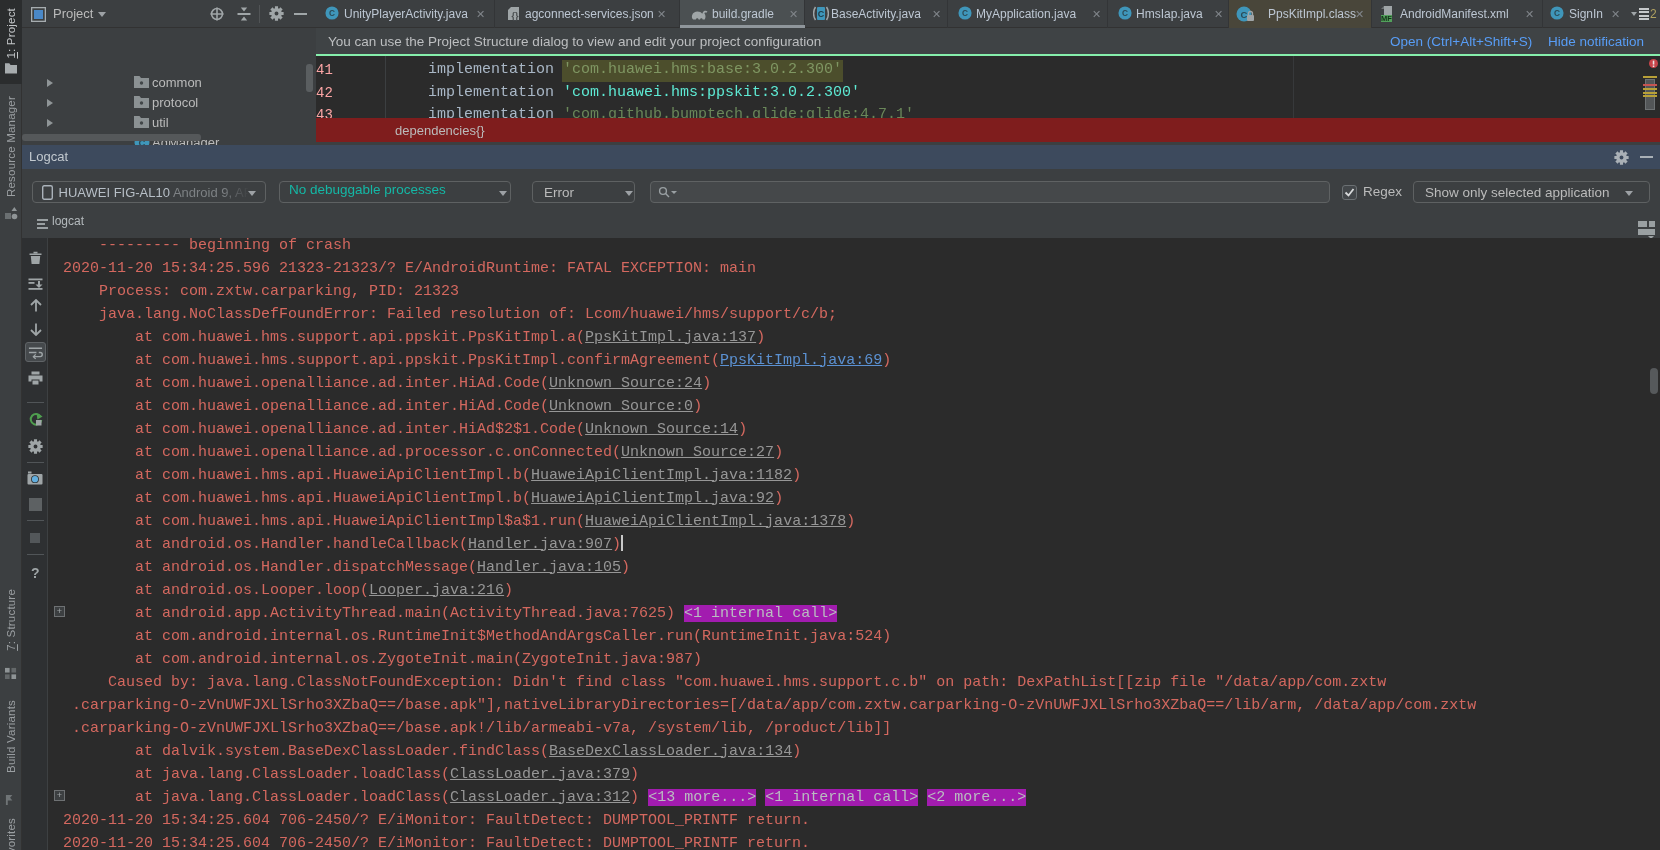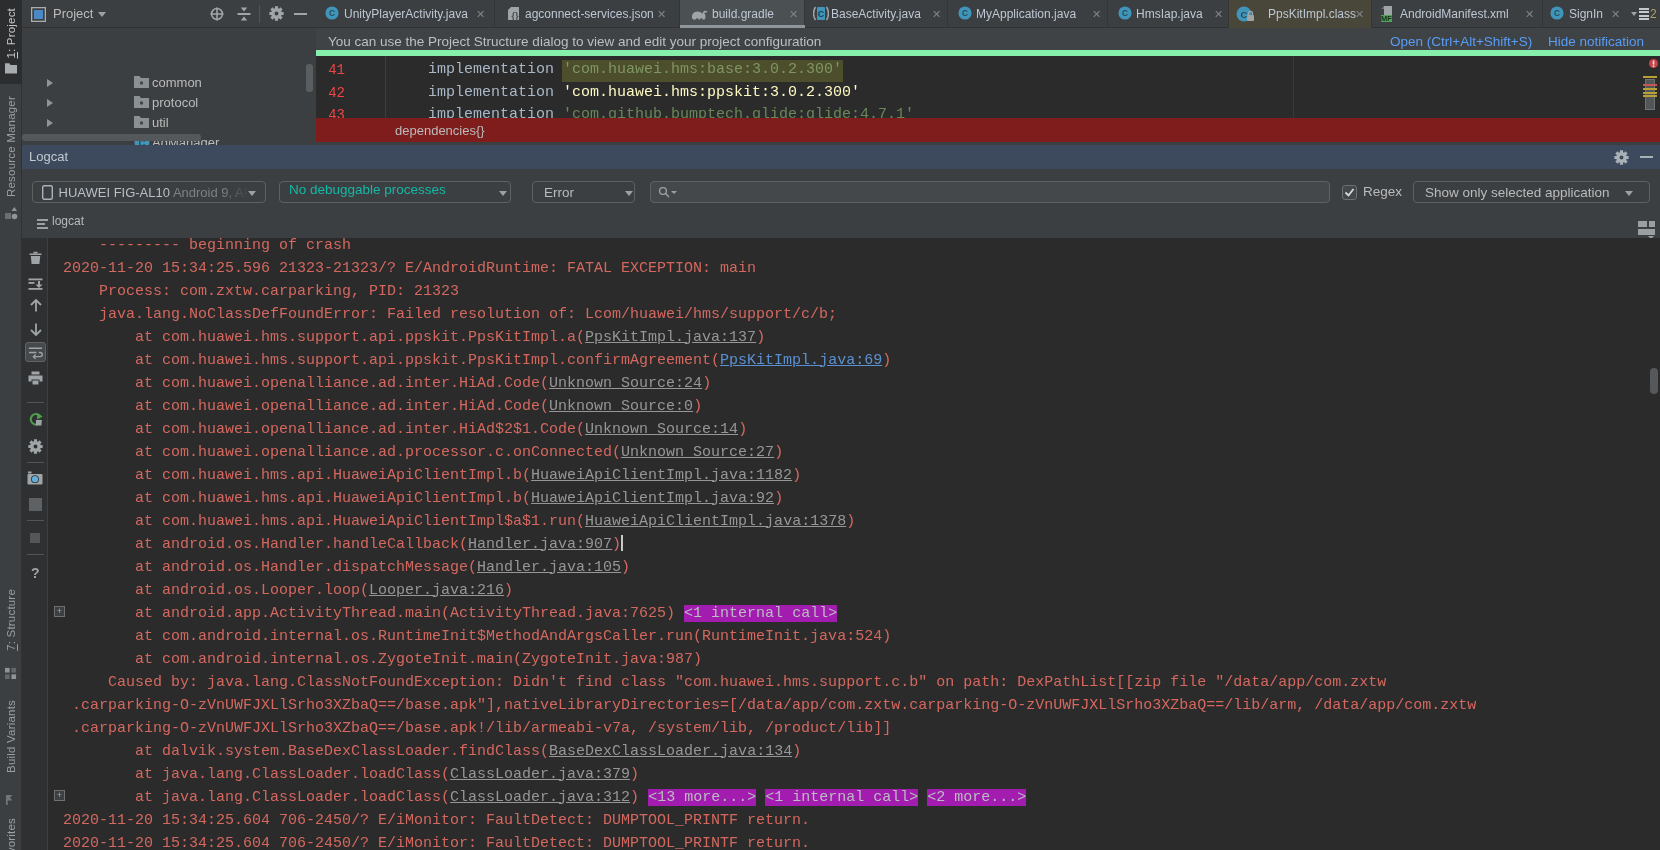--- a/index.html
+++ b/index.html
@@ -15,21 +15,21 @@
   .trow { position:absolute; left:0; height:20px; width:280px; color:#bbbbbb; font-size:13px;margin-top:43px; }
   .trow .lbl { position:absolute; left:130px; top:3px; }
   .tarrow { position:absolute; left:25px; top:7px; width:0; height:0; border-left:6px solid #8f9597; border-top:4px solid transparent; border-bottom:4px solid transparent; }
   
   #tabbar { left:316px; top:0; width:1344px; height:28px; background:#3c3f41; border-bottom:1px solid #323232; }
   .tab { position:absolute; top:0; height:28px; border-right:1px solid #333537; }
   .tab .tl { position:absolute; top:7px; font-size:12px; color:#bdc7d3; white-space:nowrap; }
   .tab .tx { position:absolute; top:8px; font-size:11px; color:#80858a; }
   .tabico { position:absolute; top:6px; }
   
-  #notif { left:316px; top:28px; width:1344px; height:28px; background:#3f4345; border-bottom:6px solid #86efac; color:#bdbfc1; font-size:13.5px; }
+  #notif { left:316px; top:28px; width:1344px; height:28px; background:#3f4345; border-bottom:2px solid #86efac; color:#bdbfc1; font-size:13.5px; }
   #notif a { color:#589df6; text-decoration:none; }
   
   #editor { left:316px; top:56px; width:1344px; height:62px; background:#2b2b2b; overflow:hidden; }
   #bcrumb { left:316px; top:118px; width:1344px; height:24px; background:#7f1d1d; color:#bbbbbb; font-size:13px;text-decoration:underline; }
   
   #lch { left:22px; top:145px; width:1638px; height:24px; background:#3d4a5d; color:#ccd2d8; font-size:13px; }
   #lctools { left:22px; top:169px; width:1638px; height:69px; background:#3c3f41; }
   .combo { position:absolute; top:12px; height:22px; border:1px solid #5e6162; border-radius:4px; }
   .cararrow { position:absolute; width:0; height:0; border-left:4.5px solid transparent; border-right:4.5px solid transparent; border-top:5px solid #9da1a5; top:9px; }
   #lccontent { left:22px; top:238px; width:1638px; height:612px; background:#2b2b2b; overflow:hidden; }
@@ -225,26 +225,26 @@
     <div style="height:2px; background:#c6c9cb;"></div>
   </div>
   <span class="abs" style="left:1334px; top:7px; font-size:12px; color:#b0a160;">2</span>
 </div>
 <div class="abs" id="notif">
   <span class="abs" style="left:12px; top:6px;">You can use the Project Structure dialog to view and edit your project configuration</span>
   <a class="abs" style="left:1074px; top:6px;">Open (Ctrl+Alt+Shift+S)</a>
   <a class="abs" style="left:1232px; top:6px;">Hide notification</a>
 </div>
 <div class="abs" id="editor">
-  <div class="abs mono" style="left:0; top:3px; width:29px; text-align:right; font-size:14px; line-height:22.5px; color:#ef4444;">41<br>42<br>43</div>
+  <div class="abs mono" style="left:0; top:3px; width:29px; font-size:14px; line-height:22.5px; color:#fca5a5;">41<br>42<br>43</div>
   <div class="abs" style="left:69px; top:0; width:1px; height:62px; background:#3c3f41;"></div>
   <div class="abs" style="left:977px; top:0; width:1px; height:62px; background:#37393b;"></div>
   <div class="abs" style="left:246px; top:4px; width:281px; height:22px; background:#4c4e2c;"></div>
   <pre class="abs mono" style="left:76px; top:3px; font-size:15px; line-height:22.5px; color:#a9b7c6;">    implementation <span style="color:#7f9662;">'com.huawei.hms:base:3.0.2.300'</span>
-    implementation <span style="color:#fef9c3;">'com.huawei.hms:ppskit:3.0.2.300'</span>
+    implementation <span style="color:#5eead4;">'com.huawei.hms:ppskit:3.0.2.300'</span>
     implementation <span style="color:#6a8759;margin-top:40px;">'com.github.bumptech.glide:glide:4.7.1'</span></pre>
   <div class="abs" style="left:1326px; top:0; width:18px; height:62px; background:#2b2b2b;">
     <svg class="abs" style="left:7px; top:3px;" width="9" height="9" viewBox="0 0 11 11">
         <circle cx="5.5" cy="5.5" r="5.5" fill="#c7444a"></circle>
         <rect x="4.6" y="2" width="1.9" height="4.8" fill="#e8e6e6"></rect>
         <rect x="4.6" y="7.9" width="1.9" height="1.9" fill="#e8e6e6"></rect>
       </svg>
     <div class="abs" style="left:1px; top:20px; width:14px; height:2px; background:#b8a037;"></div>
     <div class="abs" style="left:3px; top:23px; width:10px; height:31px; background:rgba(98,102,104,0.75); border:1px solid #6e7274;"></div>
     <div class="abs" style="left:1px; top:28px; width:14px; height:2px; background:#c75450;"></div>

